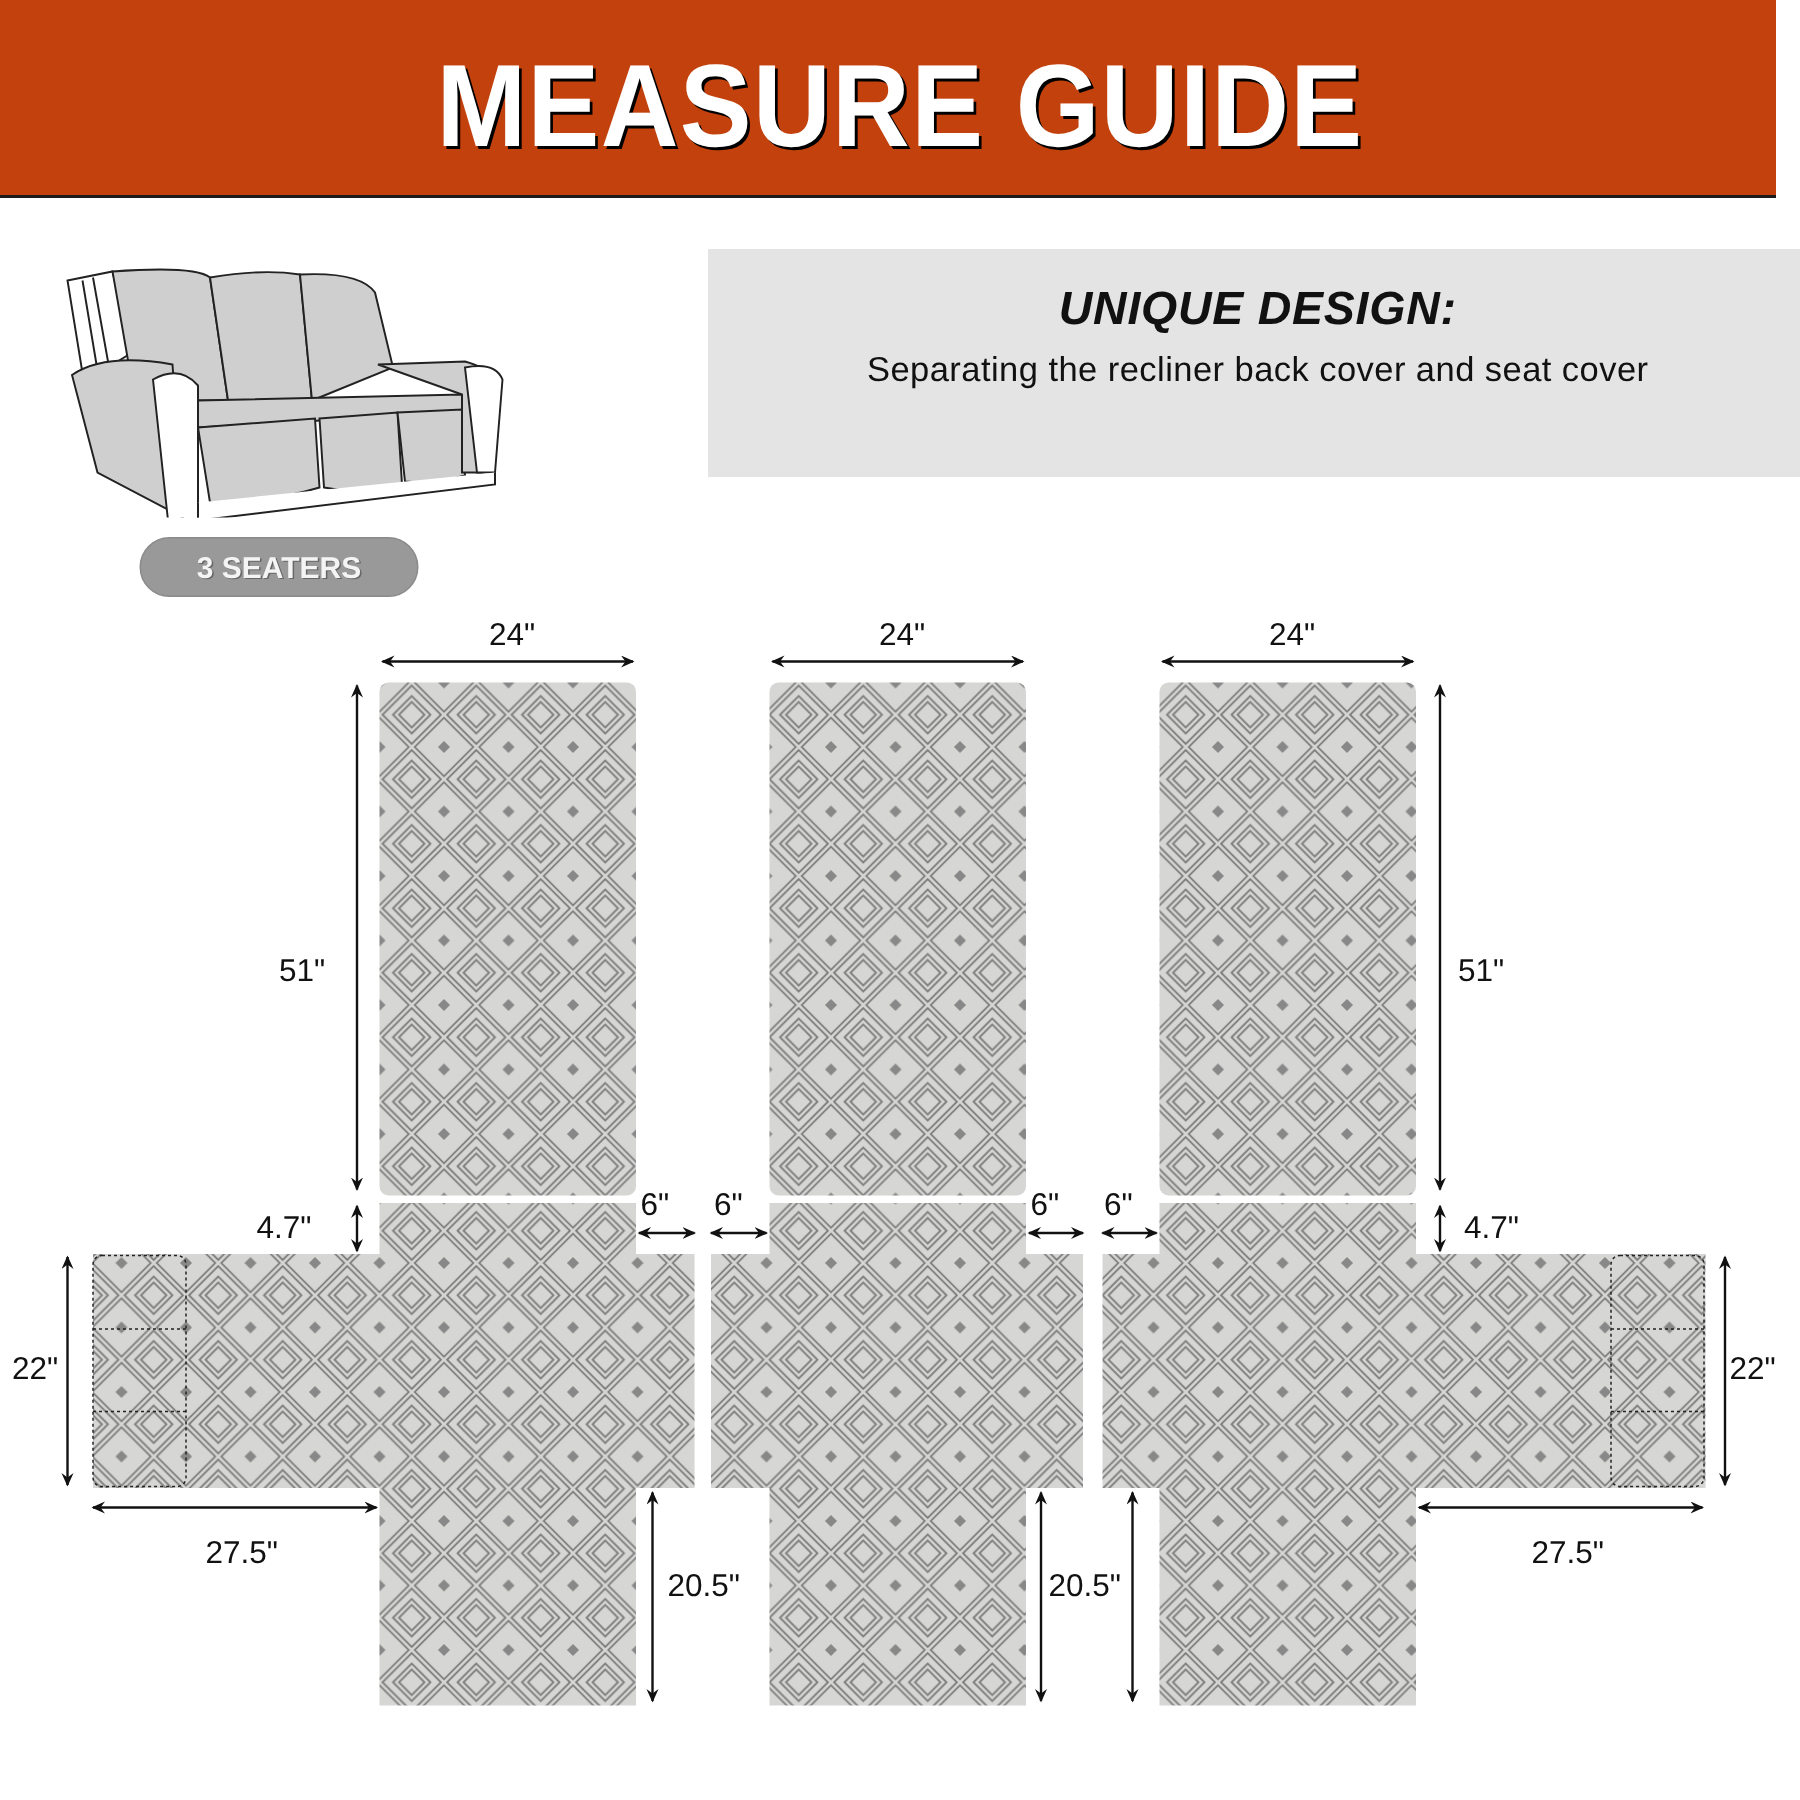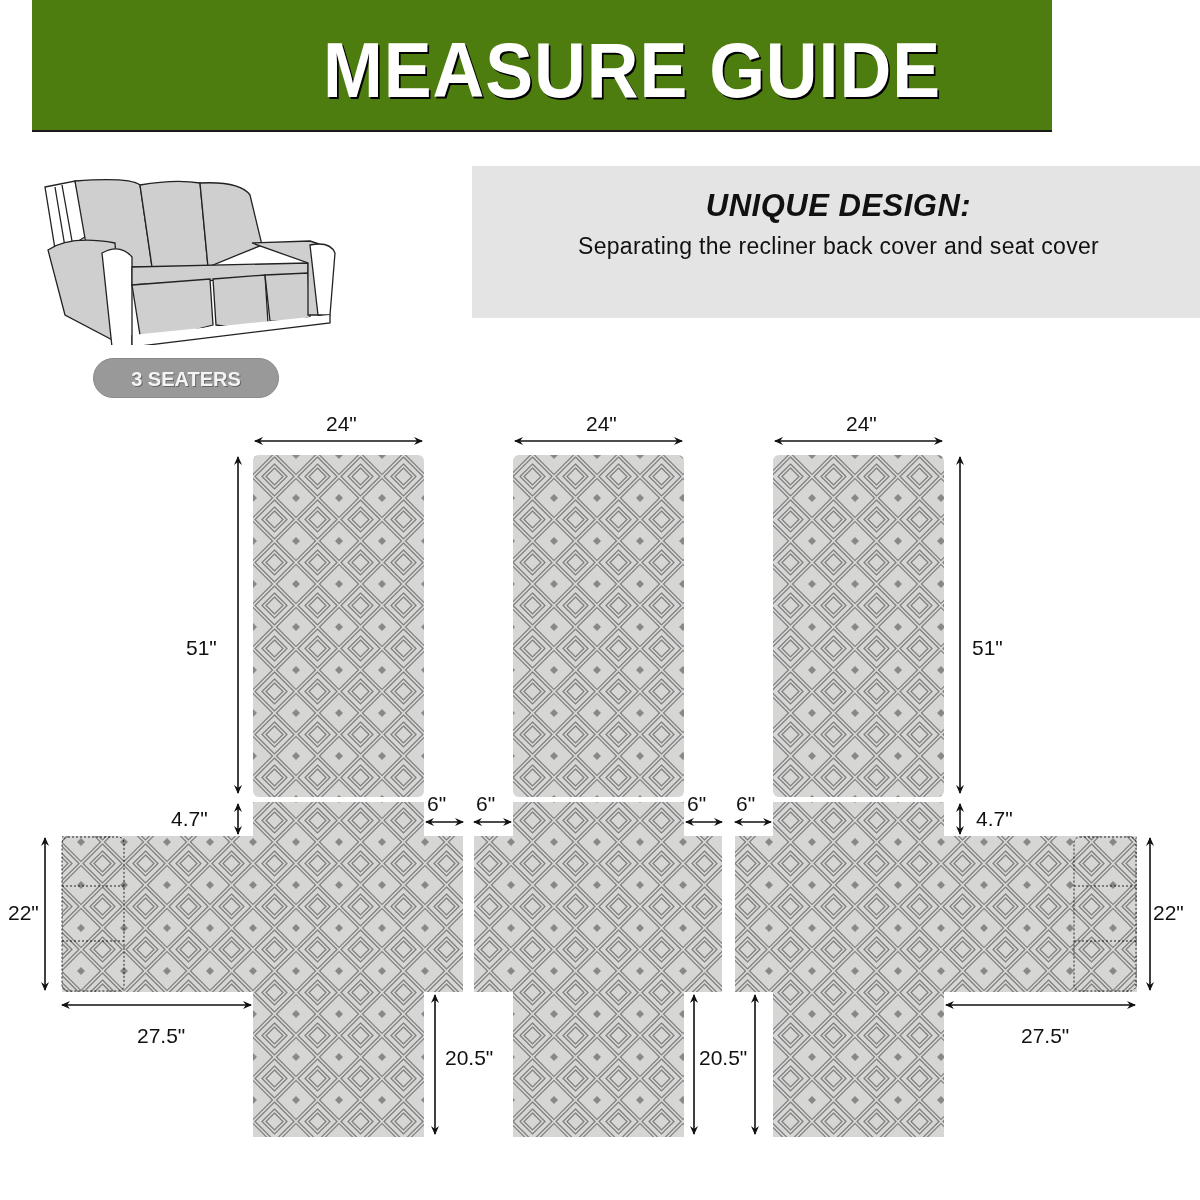--- a/index.html
+++ b/index.html
@@ -1,17 +1,17 @@
 <!DOCTYPE html>
 <html><head>
 <meta charset="utf-8">
 <style>
   html, body { margin:0; padding:0; }
   body { width:1200px; height:1200px; background:#ffffff; position:relative; overflow:hidden; font-family:"Liberation Sans", sans-serif; }
-  .header { position:absolute; left:0; top:0; width:1020px; height:130px; background:#4d7c0f; border-bottom:2px solid #1a1a1a;margin-left:32px; }
+  .header { position:absolute; left:0; top:0; width:1184px; height:130px; background:#c2410c; border-bottom:2px solid #1a1a1a; }
   .header-title { position:absolute; left:0; top:0; width:1200px; height:130px; line-height:140px; text-align:center; color:#ffffff; font-weight:bold; font-size:78px; letter-spacing:1px; text-shadow:2px 2px 0 #000; transform:scaleX(0.92); }
   .sofa { position:absolute; left:40px; top:175px; width:300px; height:170px; }
   .pill { position:absolute; left:93px; top:358px; width:186px; height:40px; background:#999999; border-radius:20px; border:1px solid #8a8a8a; box-sizing:border-box; color:#f4f4f4; font-weight:bold; font-size:20px; text-align:center; line-height:40px; text-shadow:1px 1px 0 #666; }
   .design-box { position:absolute; left:459px; top:166px; width:733px; height:152px; background:#e4e4e4; text-align:center;margin-left:13px; }
   .design-title { position:absolute; left:0; top:22px; width:733px; font-size:31px; font-weight:bold; font-style:italic; color:#111; letter-spacing:0.5px; }
   .design-line { position:absolute; left:0; width:733px; font-size:23px; color:#111; letter-spacing:0.3px; }
   .l1 { top:67px; } .l2 { top:103px; }
   .dim { position:absolute; font-size:21px; color:#111; white-space:nowrap; }
 </style>
 </head>

